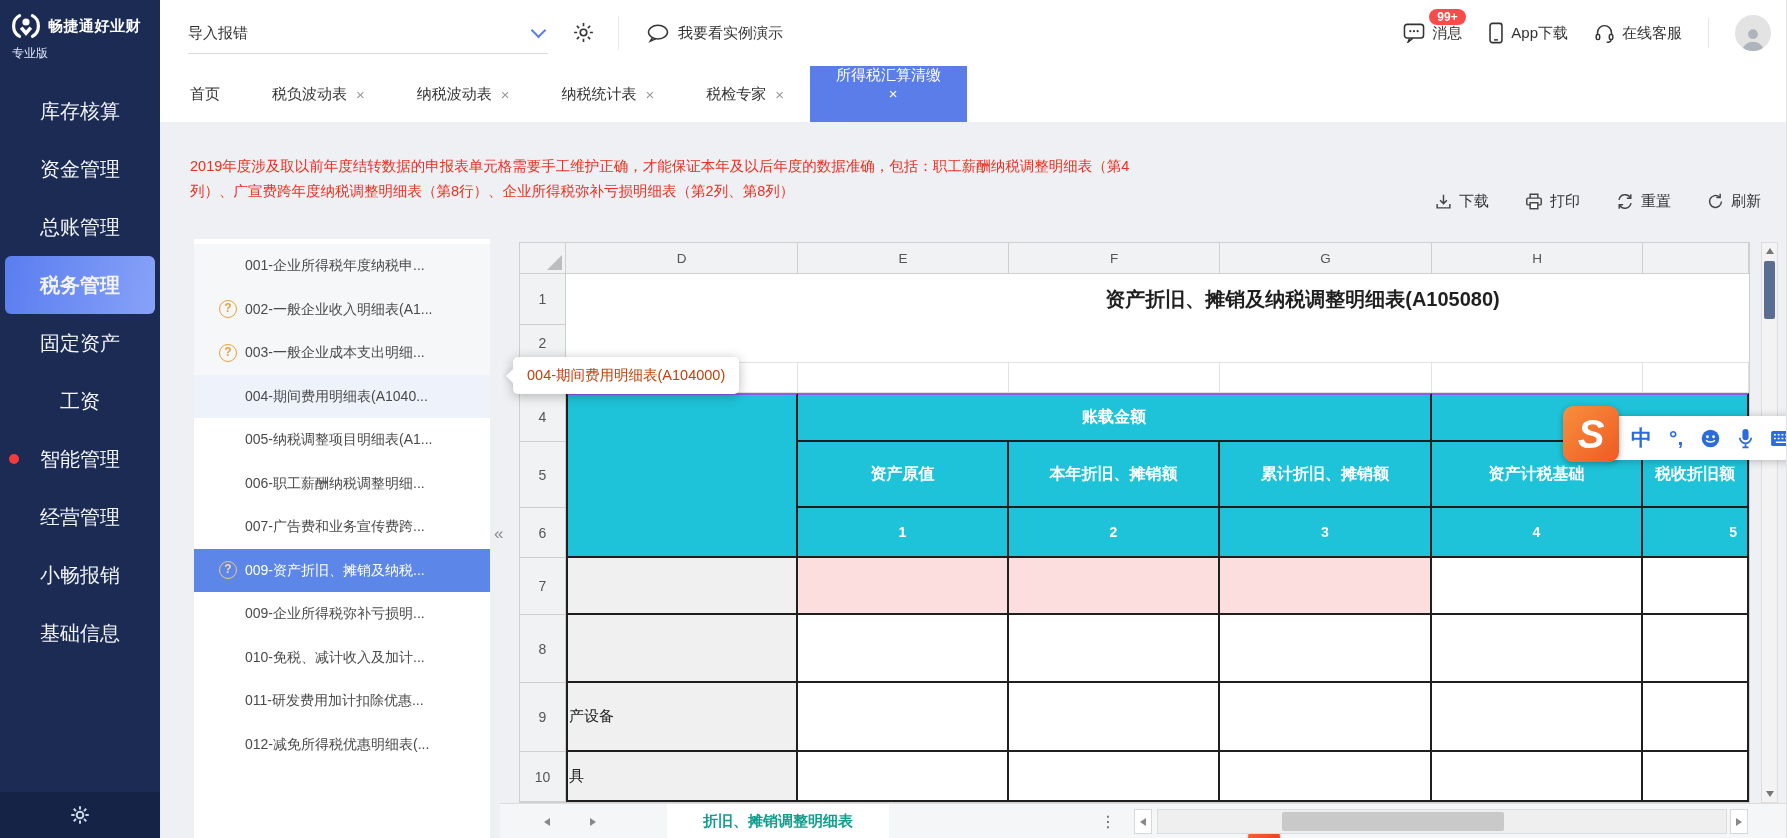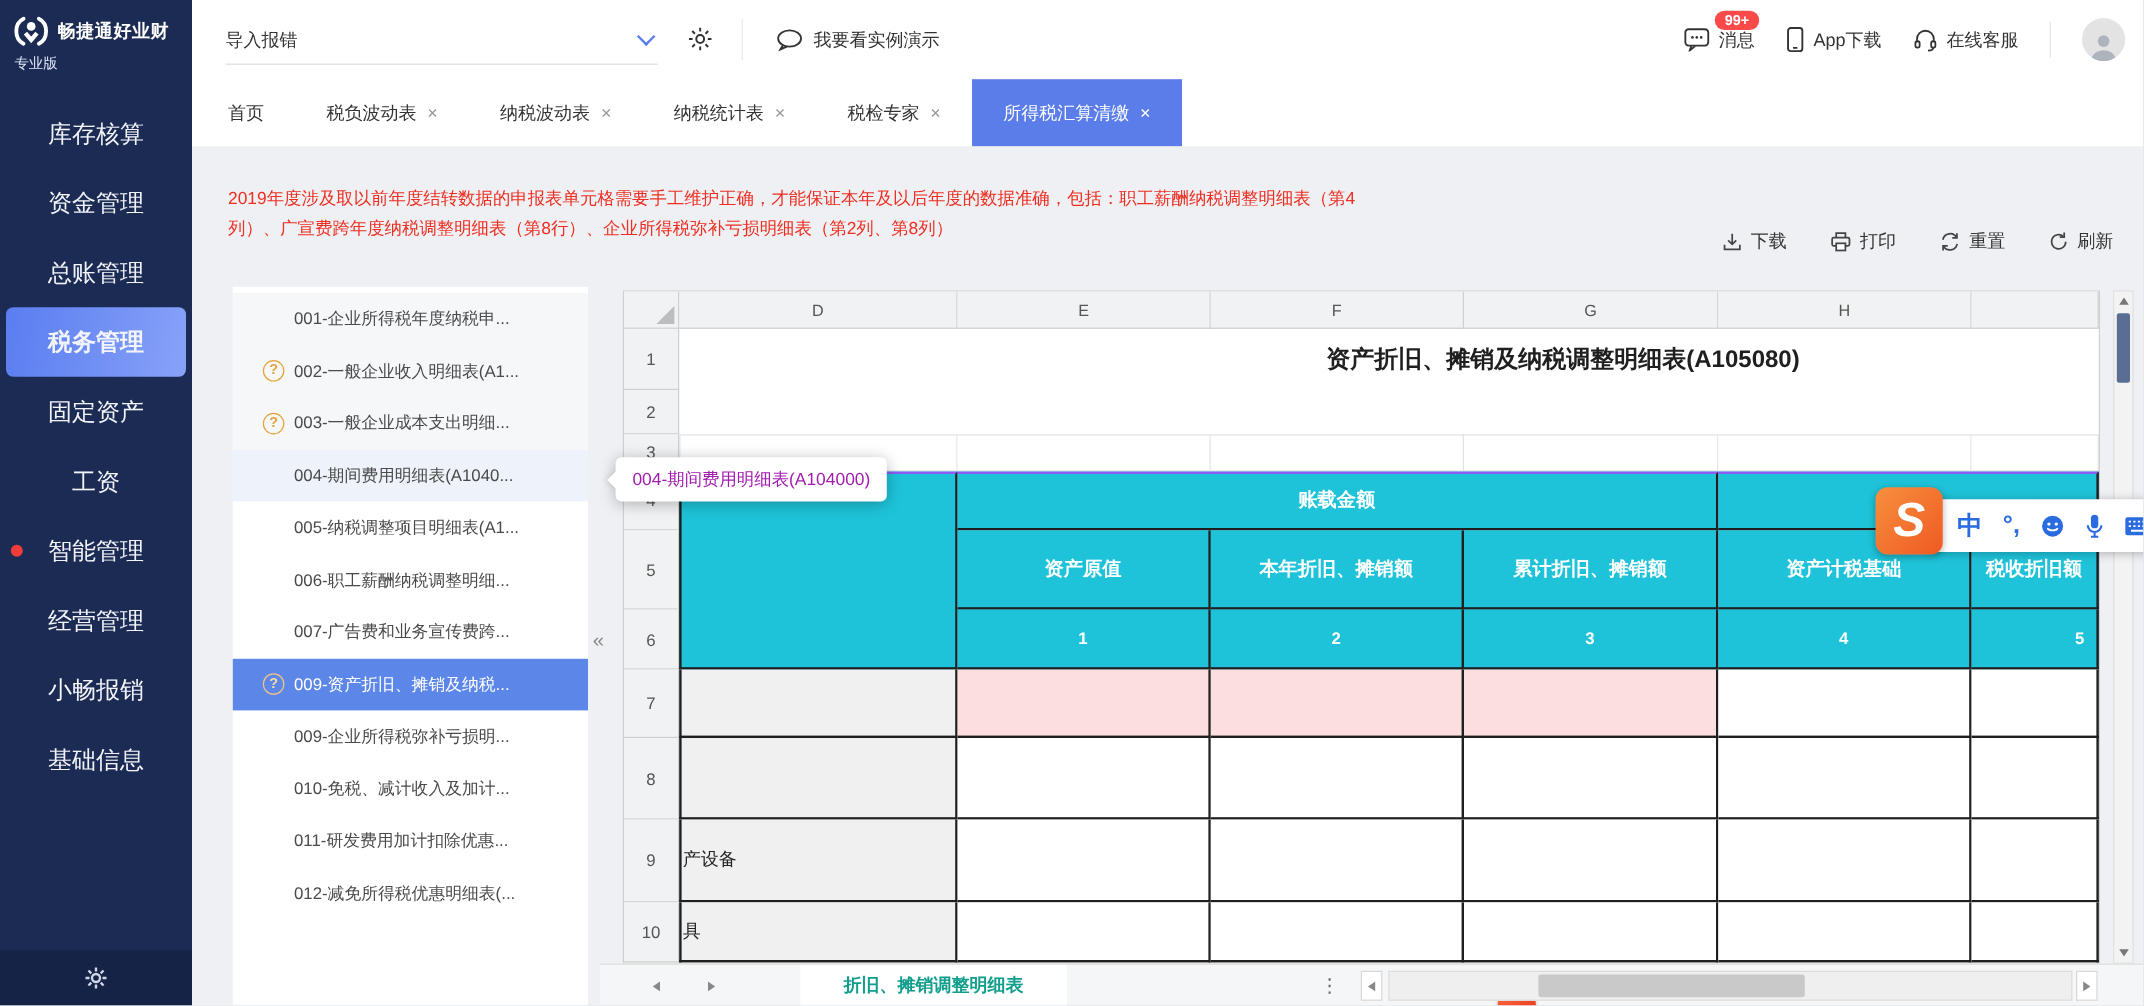--- a/index.html
+++ b/index.html
@@ -31,21 +31,21 @@
   .tb-link { position:relative; display:flex; align-items:center; gap:7px; font-size:15px; color:#333; cursor:pointer; }
   .badge { position:absolute; top:-14px; left:26px; background:#fa4b4a; color:#fff; font-size:12px; font-weight:bold; padding:1px 8px; border-radius:10px; white-space:nowrap; }
   .tb-div2 { width:1px; height:30px; background:#e5e5e5; }
   .avatar { width:36px; height:36px; border-radius:50%; background:#e3e3e3; overflow:hidden; display:flex; align-items:flex-end; justify-content:center; cursor:pointer; }
 
   
   .tabbar { position:absolute; left:160px; top:66px; width:1627px; height:56px; background:#fff; display:flex; align-items:stretch; padding-left:4px; }
   .tab { display:flex; align-items:center; padding:0 26px; font-size:15px; color:#333; cursor:pointer; }
   .tab .x { margin-left:9px; color:#999; font-size:15px; }
   .tab .x::after { content:"×"; }
-  .tab.active { background:#5b7de9; color:#fff; }
+  .tab.active { background:#5b7de9; color:#fff;flex-direction:column; }
   .tab.active .x { color:#fff; }
 
   
   .content { position:absolute; left:160px; top:122px; width:1627px; height:716px; background:#eef0f4; }
   .notice { position:absolute; left:30px; top:32px; width:1080px; font-size:14.5px; line-height:25px; color:#ee2e20; }
   .toolbar { position:absolute; right:26px; top:70px; display:flex; gap:36px; }
   .tool-btn { display:flex; align-items:center; gap:7px; font-size:15px; color:#333; cursor:pointer; }
 
   
   .form-list { position:absolute; left:34px; top:117px; width:296px; height:599px; background:#fff; padding-top:5px; }
@@ -53,21 +53,21 @@
   .fl-item.gray { background:#f5f7f9; }
   .fl-item.hover { background:#eef3fb; }
   .fl-item.selected { background:#5c87e8; color:#fff; }
   .help { position:absolute; left:25px; top:50%; margin-top:-9px; width:18px; height:18px; border:1.5px solid #e6a23c; border-radius:50%; color:#e6a23c; font-size:12px; font-weight:bold; text-align:center; line-height:15px; }
   .help::after { content:"?"; }
   .fl-item.selected .help { border-color:#f0c584; color:#f7d9a8; }
   .collapse { position:absolute; left:334px; top:402px; font-size:17px; color:#8a8a8a; cursor:pointer; }
   .collapse::after { content:"\00AB"; }
 
   
-  .tooltip { position:absolute; left:353px; top:259px; z-index:50; background:#fff; border-radius:5px; box-shadow:0 2px 12px rgba(0,0,0,.28); padding:9px 14px; font-size:14.5px; color:#a21caf; white-space:nowrap; }
+  .tooltip { position:absolute; left:353px; top:235px; z-index:50; background:#fff; border-radius:5px; box-shadow:0 2px 12px rgba(0,0,0,.28); padding:9px 14px; font-size:14.5px; color:#c2410c; white-space:nowrap; }
   .tooltip::before { content:""; position:absolute; left:-5px; top:14px; width:10px; height:10px; background:#fff; transform:rotate(45deg); box-shadow:-2px 2px 4px rgba(0,0,0,.08); }
 
   
   .grid { position:absolute; left:359px; top:120px; width:1231px; height:561px; background:#fff; border:1px solid #cfcfcf; display:grid; grid-template-columns:46px 232px 211px 211px 212px 211px 106px; grid-template-rows:31px 51px 37px 31px 49px 66px 50px 57px 68px 69px 50px; }
   .cell { display:flex; align-items:center; justify-content:center; overflow:hidden; }
   .ch,.rh { background:#f1f2f3; border-right:1px solid #cfcfcf; border-bottom:1px solid #cfcfcf; color:#555; font-size:13.5px; }
   .rh { font-size:14px; }
   .corner { position:relative; }
   .corner::after { content:""; position:absolute; right:3px; bottom:3px; border-left:15px solid transparent; border-bottom:15px solid #bdbdbd; }
   .title-cell { font-size:20px; font-weight:bold; color:#1f1f1f; }

